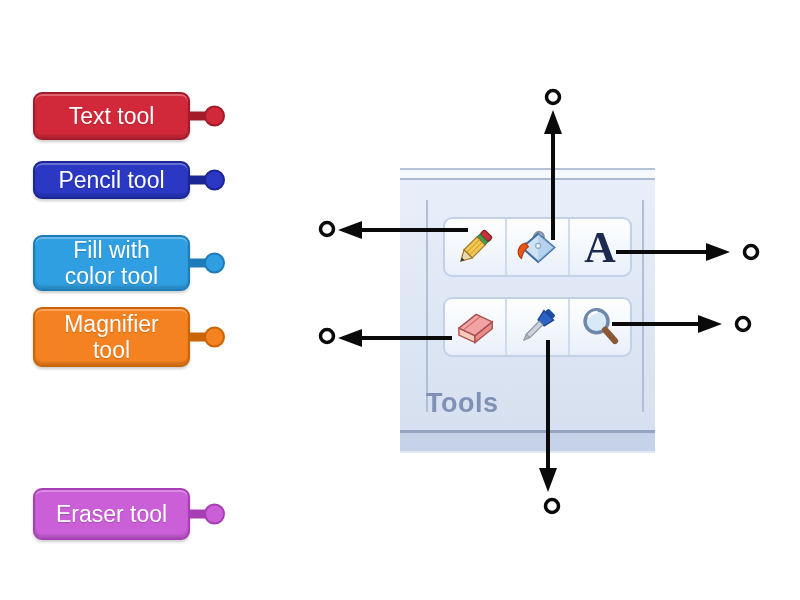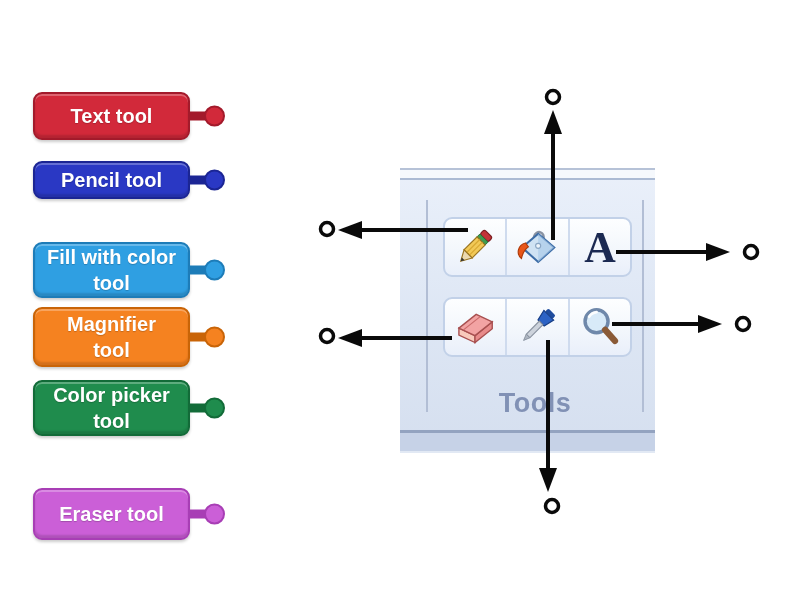--- a/index.html
+++ b/index.html
@@ -11,22 +11,22 @@
   .chip{position:absolute;left:33px;width:200px;}
   .chip-box{
     position:absolute;left:0;top:0;width:157px;height:100%;
     box-sizing:border-box;border:2px solid var(--b);border-radius:9px;
     background:var(--c);
     box-shadow:inset 0 2px 0 rgba(255,255,255,.28), inset 0 -3px 2px rgba(0,0,0,.14), 0 2px 3px rgba(0,0,0,.2);
     display:flex;align-items:center;justify-content:center;
     cursor:pointer;
   }
   .chip-text{
-    max-width:130px;text-align:center;color:#ffffff;font-weight:bold;
-    font-size:20px;line-height:26px;
+    max-width:130px;text-align:center;color:#ffffff;font-weight:normal;
+    font-size:23px;line-height:26px;
     text-shadow:0 1px 1px rgba(0,0,0,.2);
   }
   .chip-stem{
     position:absolute;left:155px;top:50%;transform:translateY(-50%);
     width:22px;height:9px;background:var(--b);
   }
   .chip-dot{
     position:absolute;left:171px;top:50%;transform:translateY(-50%);
     width:21px;height:21px;border-radius:50%;
     background:var(--c);border:2px solid var(--b);box-sizing:border-box;
@@ -47,21 +47,21 @@
     position:absolute;left:43px;width:189px;height:60px;box-sizing:border-box;
     border:2px solid #c2d1e8;border-radius:9px;
     background:linear-gradient(180deg,#fdfeff 0%,#f3f7fc 55%,#e9effa 100%);
     display:flex;
   }
   .toolrow-1{top:49px;}
   .toolrow-2{top:129px;}
   .toolcell{flex:1;display:flex;align-items:center;justify-content:center;}
   .toolcell + .toolcell{border-left:2px solid #cfdbee;}
   .panel-caption{
-    position:absolute;left:26px;top:220px;width:218px;text-align:center;
+    position:absolute;left:26px;top:220px;width:218px;
     font-size:27px;font-weight:bold;color:#8191b5;letter-spacing:.5px;
   }
   .panel-bottomband{
     position:absolute;left:0;top:262px;width:100%;height:23px;box-sizing:border-box;
     background:#c6d2e7;border-top:3px solid #93a3c0;border-bottom:2px solid #e2e9f4;
   }
   
   #overlay{position:absolute;left:0;top:0;width:800px;height:600px;pointer-events:none;}
   #overlay .target{pointer-events:auto;cursor:pointer;}
 </style>
@@ -79,43 +79,36 @@
   </div>
 
   <div class="chip" style="top: 161px; height: 38px; --c: #2a38c4; --b: #1b2594;">
     <div class="chip-box">
       <span class="chip-text">Pencil tool</span>
     </div>
     <div class="chip-stem"></div>
     <div class="chip-dot"></div>
   </div>
 
-  <div class="chip" style="top: 242px; height: 56px; --c: #2f9fe2; --b: #1d7cb8;">
+  <div class="chip" style="top: 235px; height: 56px; --c: #2f9fe2; --b: #1d7cb8;">
     <div class="chip-box">
       <span class="chip-text">Fill with color tool</span>
     </div>
     <div class="chip-stem"></div>
     <div class="chip-dot"></div>
   </div>
 
   <div class="chip" style="top: 307px; height: 60px; --c: #f58220; --b: #c96407;">
     <div class="chip-box">
       <span class="chip-text">Magnifier tool</span>
     </div>
     <div class="chip-stem"></div>
     <div class="chip-dot"></div>
   </div>
 
-  <div class="chip" style="top: 380px; height: 56px; --c: #1f8c4d; --b: #126b38;">
-    <div class="chip-box">
-      <span class="chip-text">Color picker tool</span>
-    </div>
-    <div class="chip-stem"></div>
-    <div class="chip-dot"></div>
-  </div>
 
   <div class="chip" style="top: 454px; height: 52px; margin-top: 34px; --c: #cb5fd7; --b: #a83eb5;">
     <div class="chip-box">
       <span class="chip-text">Eraser tool</span>
     </div>
     <div class="chip-stem"></div>
     <div class="chip-dot"></div>
   </div>
 
   <div class="panel">

